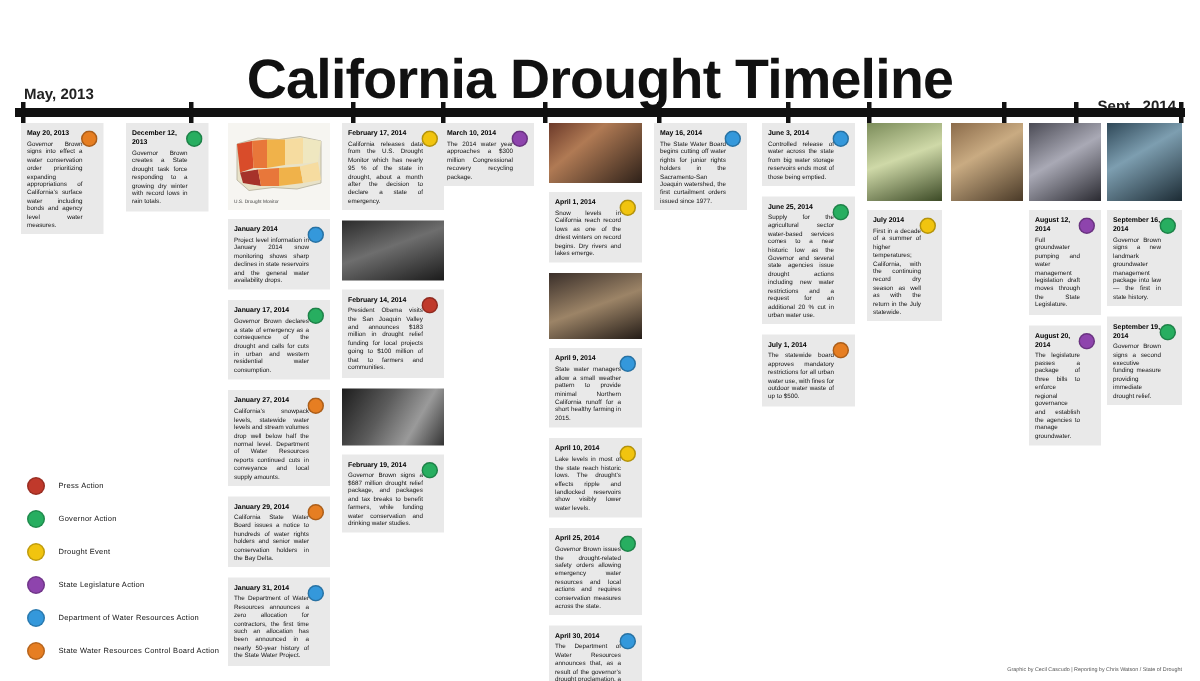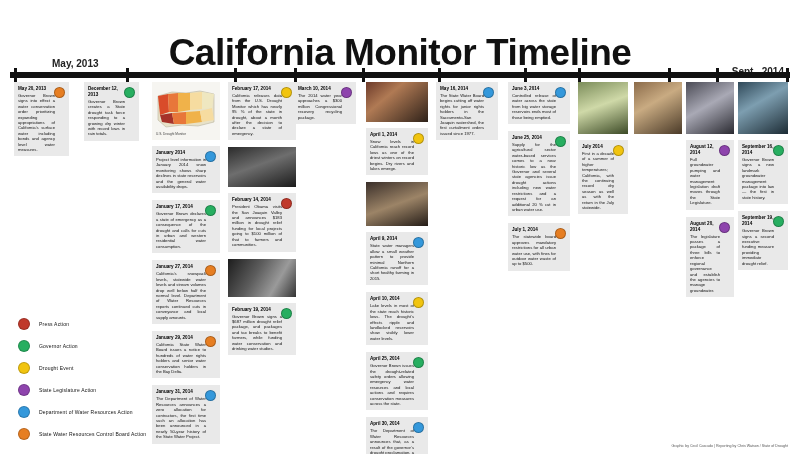--- a/index.html
+++ b/index.html
@@ -3,21 +3,21 @@
 <meta charset="utf-8">
 <style>
   html,body{margin:0;padding:0;background:#ffffff;}
   body{width:800px;height:454px;font-family:"Liberation Sans",sans-serif;color:#111;overflow:hidden;}
   .page{position:relative;width:800px;height:454px;background:#ffffff;}
 
   
   .header{position:absolute;left:0;top:18px;width:800px;height:50px;}
   .title{position:absolute;left:0;top:14px;width:800px;text-align:center;
          font-size:37px;font-weight:bold;letter-spacing:-0.5px;line-height:42px;}
-  .date-left{position:absolute;left:16px;top:40px;font-size:10px;font-weight:bold;color:#222;margin-left:36px;}
+  .date-left{position:absolute;left:16px;top:40px;font-size:10px;font-weight:bold;color:#222;}
   .date-right{position:absolute;right:16px;top:48px;font-size:10px;font-weight:bold;color:#222;}
 
   
   .timeline-bar{position:absolute;left:10px;top:72px;width:780px;height:6px;background:#111;}
   .tick{position:absolute;top:68px;width:3px;height:14px;background:#111;}
 
   
   .col{position:absolute;top:82px;}
 
   
@@ -52,21 +52,21 @@
   .key .lbl{font-size:5px;letter-spacing:.2px;color:#111;}
 
   .credit{position:absolute;right:12px;bottom:6px;font-size:3.6px;color:#555;text-align:right;}
 </style>
 </head>
 <body>
 
 <div class="page">
 
   <div class="header">
-    <div class="title">California Monitor Timeline</div>
+    <div class="title">California Drought Timeline</div>
     <div class="date-left">May, 2013</div>
     <div class="date-right">Sept., 2014</div>
   </div>
 
   <div class="timeline-bar"></div>
   <div class="tick" style="left:14px;"></div>
   <div class="tick" style="left:126px;"></div>
   <div class="tick" style="left:234px;"></div>
   <div class="tick" style="left:294px;"></div>
   <div class="tick" style="left:362px;"></div>

